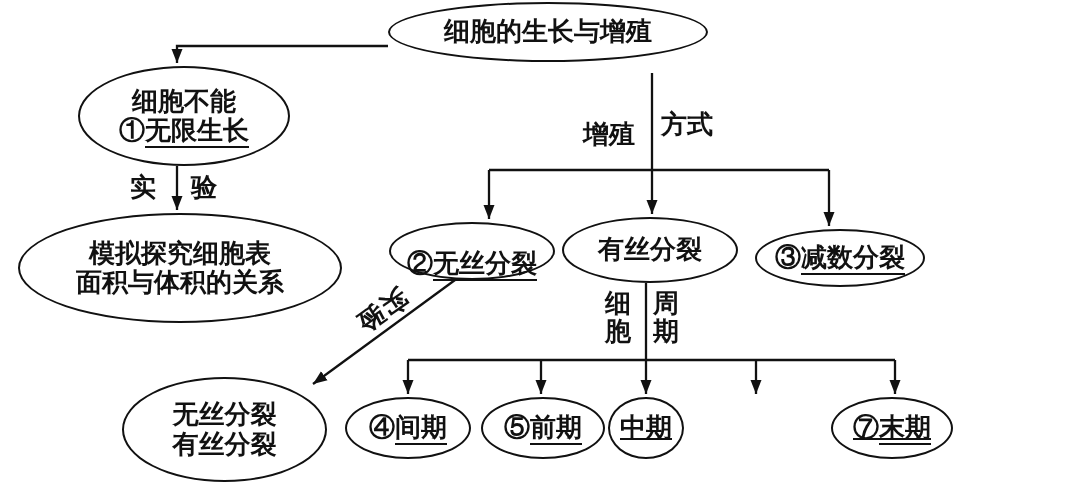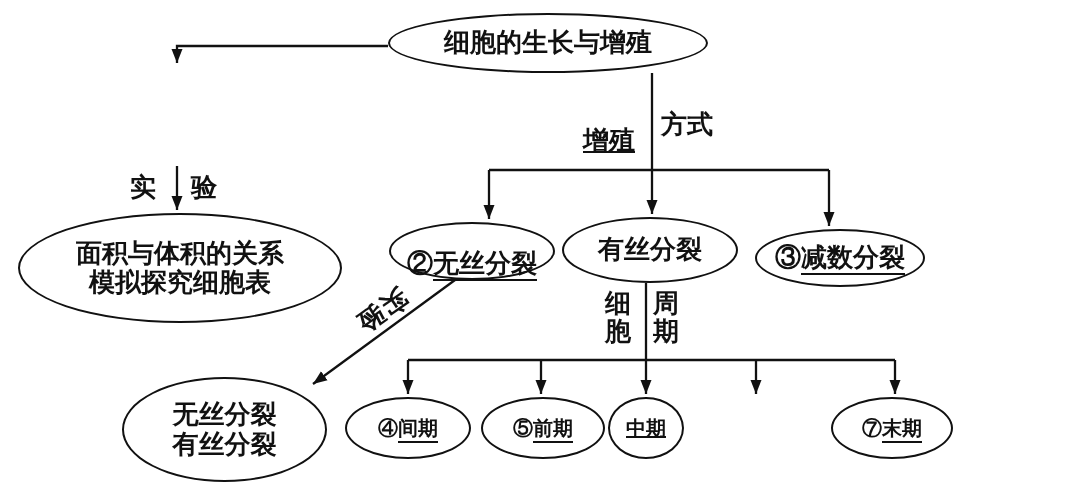--- a/index.html
+++ b/index.html
@@ -30,21 +30,21 @@
     display: flex;
     flex-direction: column;
     align-items: center;
     justify-content: center;
     text-align: center;
     font-size: 26px;
     font-weight: 700;
     line-height: 1.12;
     white-space: nowrap;
   }
-  .node.small { font-size: 20px; }
+  .node.small { font-size: 26px; }
   .u {
     border-bottom: 2.5px solid #111111;
     padding-bottom: 1px;
   }
   .lbl {
     position: absolute;
     transform: translate(-50%, -50%);
     font-size: 26px;
     font-weight: 700;
     white-space: nowrap;
@@ -83,28 +83,32 @@
       <path d="M 408 360 L 895 360"></path>
       <path d="M 408 360 L 408 394" marker-end="url(#arrow)"></path>
       <path d="M 541 360 L 541 394" marker-end="url(#arrow)"></path>
       <path d="M 646 360 L 646 394" marker-end="url(#arrow)"></path>
       <path d="M 756 360 L 756 394" marker-end="url(#arrow)"></path>
       <path d="M 895 360 L 895 394" marker-end="url(#arrow)"></path>
       <path d="M 455 280 L 313 384" marker-end="url(#arrow)"></path>
     </g>
   </svg>
 
-  <div class="node" style="left:388px; top:13px; width:320px; height:60px;">
+  <div class="node" style="left:388px; top:2px; width:320px; height:60px;">
     <span class="ln">细胞的生长与增殖</span>
   </div>
 
+  <div class="node" style="left:78px; top:66px; width:212px; height:100px;">
+    <span class="ln">细胞不能</span>
+    <span class="ln"><span>①</span><span class="u">无限生长</span></span>
+  </div>
 
   <div class="node" style="left:18px; top:213px; width:324px; height:110px;">
+    <span class="ln">模拟探究细胞表</span>
     <span class="ln">面积与体积的关系</span>
-    <span class="ln">模拟探究细胞表</span>
   </div>
 
   <div class="node" style="left:389px; top:222px; width:166px; height:58px;justify-content:flex-end;">
     <span class="ln"><span>②</span><span class="u">无丝分裂</span></span>
   </div>
 
   <div class="node" style="left:562px; top:217px; width:176px; height:66px;">
     <span class="ln">有丝分裂</span>
   </div>
 
@@ -123,28 +127,28 @@
 
   <div class="node small" style="left:481px; top:397px; width:124px; height:62px;">
     <span class="ln"><span>⑤</span><span class="u">前期</span></span>
   </div>
 
   <div class="node small" style="left:608px; top:397px; width:76px; height:62px;text-decoration:underline;">
     <span class="ln">中期</span>
   </div>
 
 
-  <div class="node small" style="left:831px; top:397px; width:122px; height:62px;">
+  <div class="node small" style="left:831px; top:397px; width:122px; height:62px;text-decoration:underline;">
     <span class="ln"><span>⑦</span><span class="u">末期</span></span>
   </div>
 
   <div class="lbl" style="left:143px; top:187px;">实</div>
   <div class="lbl" style="left:204px; top:187px;">验</div>
 
-  <div class="lbl" style="left:609px; top:140px;text-decoration:underline;">增殖</div>
+  <div class="lbl" style="left:609px; top:134px;">增殖</div>
   <div class="lbl" style="left:687px; top:124px;">方式</div>
 
   <div class="lbl vstack" style="left:618px; top:317px;">
     <span>细</span>
     <span>胞</span>
   </div>
   <div class="lbl vstack" style="left:666px; top:317px;">
     <span>周</span>
     <span>期</span>
   </div>

